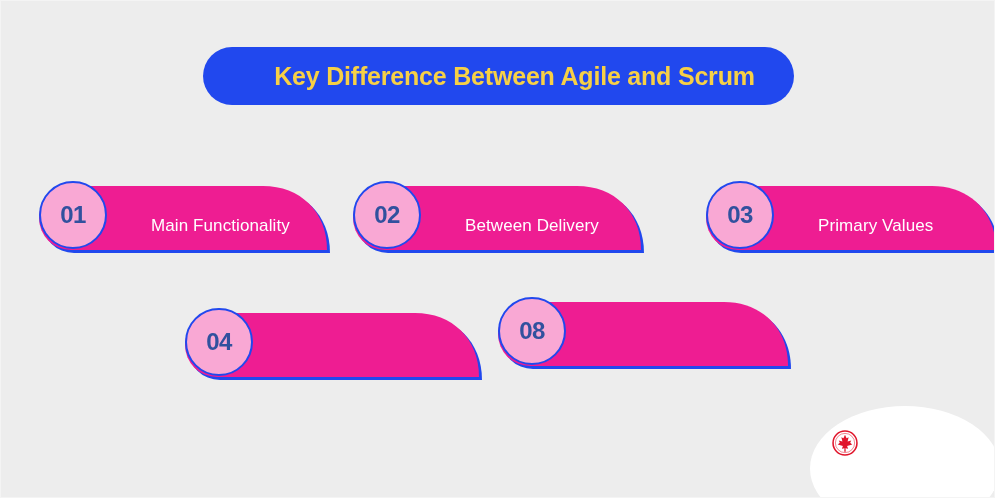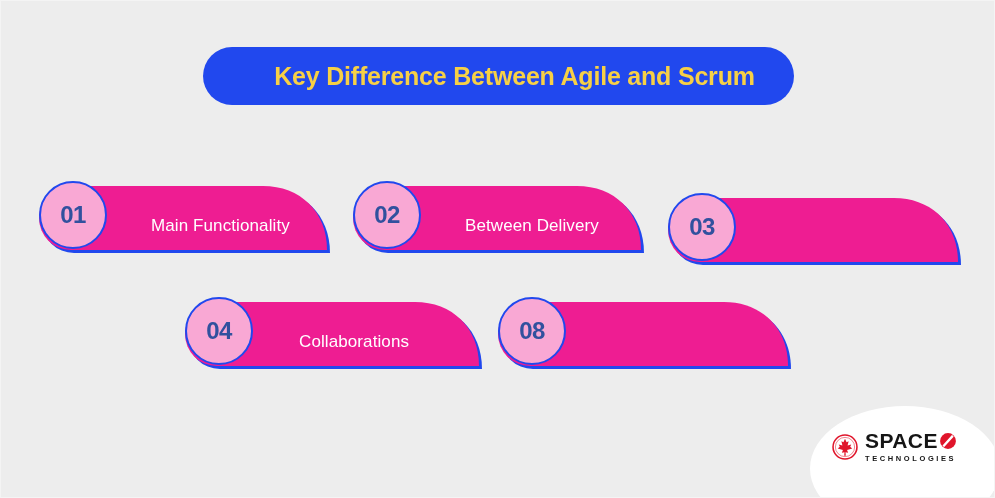--- a/index.html
+++ b/index.html
@@ -194,46 +194,46 @@
           </svg>
           <svg class="shape-fill" viewBox="0 0 288 64" width="288" height="64" preserveAspectRatio="none">
             <path d="M 32 0 L 224 0 C 261.12 0 288 25.6 288 64 L 32 64 A 32 32 0 0 1 32 0 Z" fill="#ee1d92"></path>
           </svg>
         </div>
         <div class="num-badge">
           <span class="num-text">02</span>
         </div>
         <div class="card-label" style="left:112px">Between Delivery</div>
       </div>
-      <div class="card" style="left: 667px; top: 185px; width: 290px; margin-top: 12px;">
+      <div class="card" style="left: 705px; top: 185px; width: 290px;">
         <div class="shape-wrap">
           <svg class="shape-shadow" viewBox="0 0 290 64" width="290" height="64" preserveAspectRatio="none">
             <path d="M 32 0 L 226 0 C 263.12 0 290 25.6 290 64 L 32 64 A 32 32 0 0 1 32 0 Z" fill="#2148ee"></path>
           </svg>
           <svg class="shape-fill" viewBox="0 0 290 64" width="290" height="64" preserveAspectRatio="none">
             <path d="M 32 0 L 226 0 C 263.12 0 290 25.6 290 64 L 32 64 A 32 32 0 0 1 32 0 Z" fill="#ee1d92"></path>
           </svg>
         </div>
         <div class="num-badge">
           <span class="num-text">03</span>
         </div>
-      </div>
-      <div class="card" style="left: 184px; top: 301px; width: 294px;">
+        <div class="card-label" style="left:112px">Primary Values</div>
+      </div>
+      <div class="card" style="left: 184px; top: 312px; width: 294px;">
         <div class="shape-wrap">
           <svg class="shape-shadow" viewBox="0 0 294 64" width="294" height="64" preserveAspectRatio="none">
             <path d="M 32 0 L 230 0 C 267.12 0 294 25.6 294 64 L 32 64 A 32 32 0 0 1 32 0 Z" fill="#2148ee"></path>
           </svg>
           <svg class="shape-fill" viewBox="0 0 294 64" width="294" height="64" preserveAspectRatio="none">
             <path d="M 32 0 L 230 0 C 267.12 0 294 25.6 294 64 L 32 64 A 32 32 0 0 1 32 0 Z" fill="#ee1d92"></path>
           </svg>
         </div>
         <div class="num-badge">
           <span class="num-text">04</span>
         </div>
-        <div class="card-label" style="left:114px">Collaborations</div>
       </div>
       <div class="card" style="left: 497px; top: 301px; width: 290px;">
         <div class="shape-wrap">
           <svg class="shape-shadow" viewBox="0 0 290 64" width="290" height="64" preserveAspectRatio="none">
             <path d="M 32 0 L 226 0 C 263.12 0 290 25.6 290 64 L 32 64 A 32 32 0 0 1 32 0 Z" fill="#2148ee"></path>
           </svg>
           <svg class="shape-fill" viewBox="0 0 290 64" width="290" height="64" preserveAspectRatio="none">
             <path d="M 32 0 L 226 0 C 263.12 0 290 25.6 290 64 L 32 64 A 32 32 0 0 1 32 0 Z" fill="#ee1d92"></path>
           </svg>
         </div>
@@ -245,27 +245,17 @@
 
   <div class="logo-badge">
     <div class="logo-inner">
 
       <svg class="leaf-mark" viewBox="0 0 100 100">
         <circle cx="50" cy="50" r="46" fill="#ffffff" stroke="#e0152b" stroke-width="6"></circle>
         <circle cx="50" cy="50" r="37" fill="#ffffff" stroke="#e0152b" stroke-width="2"></circle>
         <path fill="#e0152b" d="M50 18 L44 32 L36 28 L40 44 L26 40 L30 49 L22 56 L42 62 L38 72 L48 70 L47 84 L53 84 L52 70 L62 72 L58 62 L78 56 L70 49 L74 40 L60 44 L64 28 L56 32 Z"></path>
       </svg>
 
-      <div class="logo-words">
-        <div class="logo-top">
-          <span class="logo-space">SPACE</span>
-          <svg class="logo-o" viewBox="0 0 100 100">
-            <circle cx="50" cy="50" r="44" fill="#e0152b"></circle>
-            <rect x="44" y="10" width="13" height="80" rx="3" fill="#ffffff" transform="rotate(42 50 50)"></rect>
-          </svg>
-        </div>
-        <div class="logo-sub">TECHNOLOGIES</div>
-      </div>
 
     </div>
   </div>
 
 </div>
 
 </body></html>

